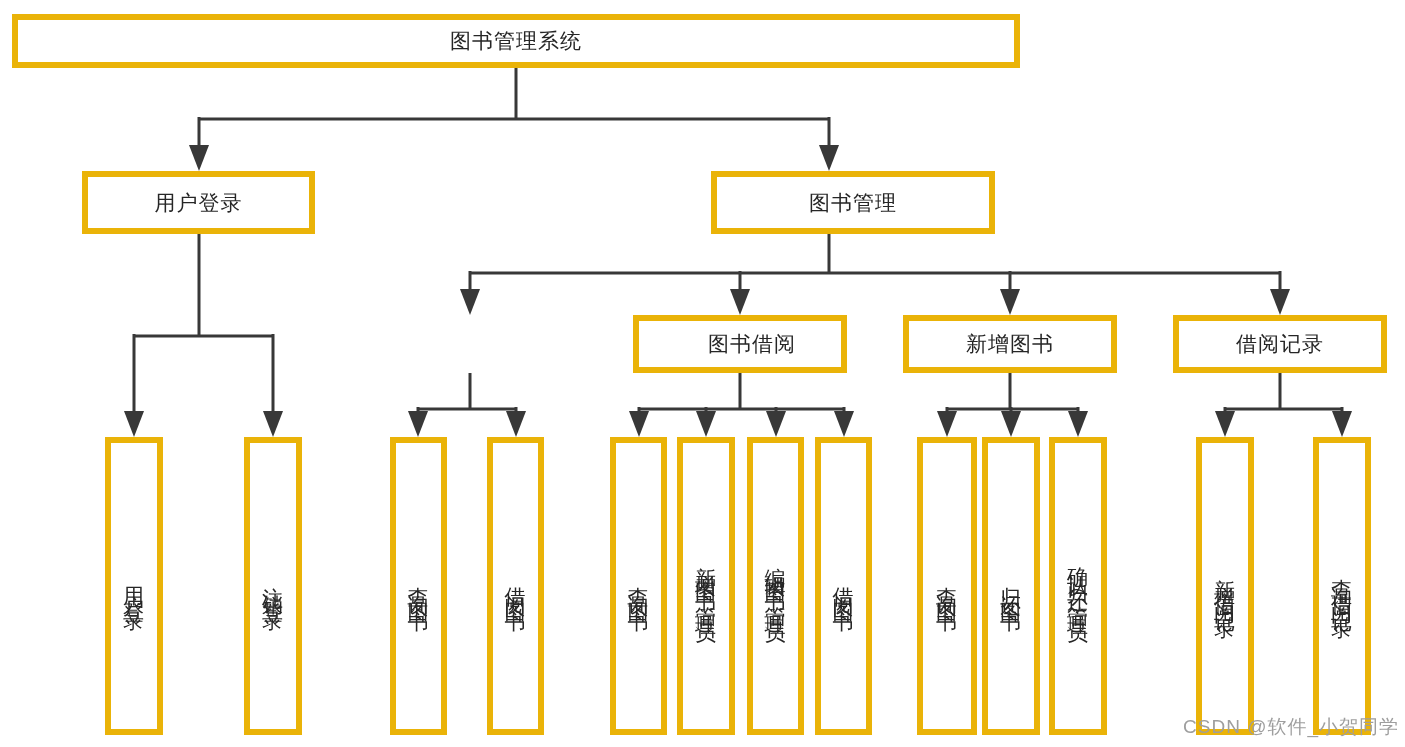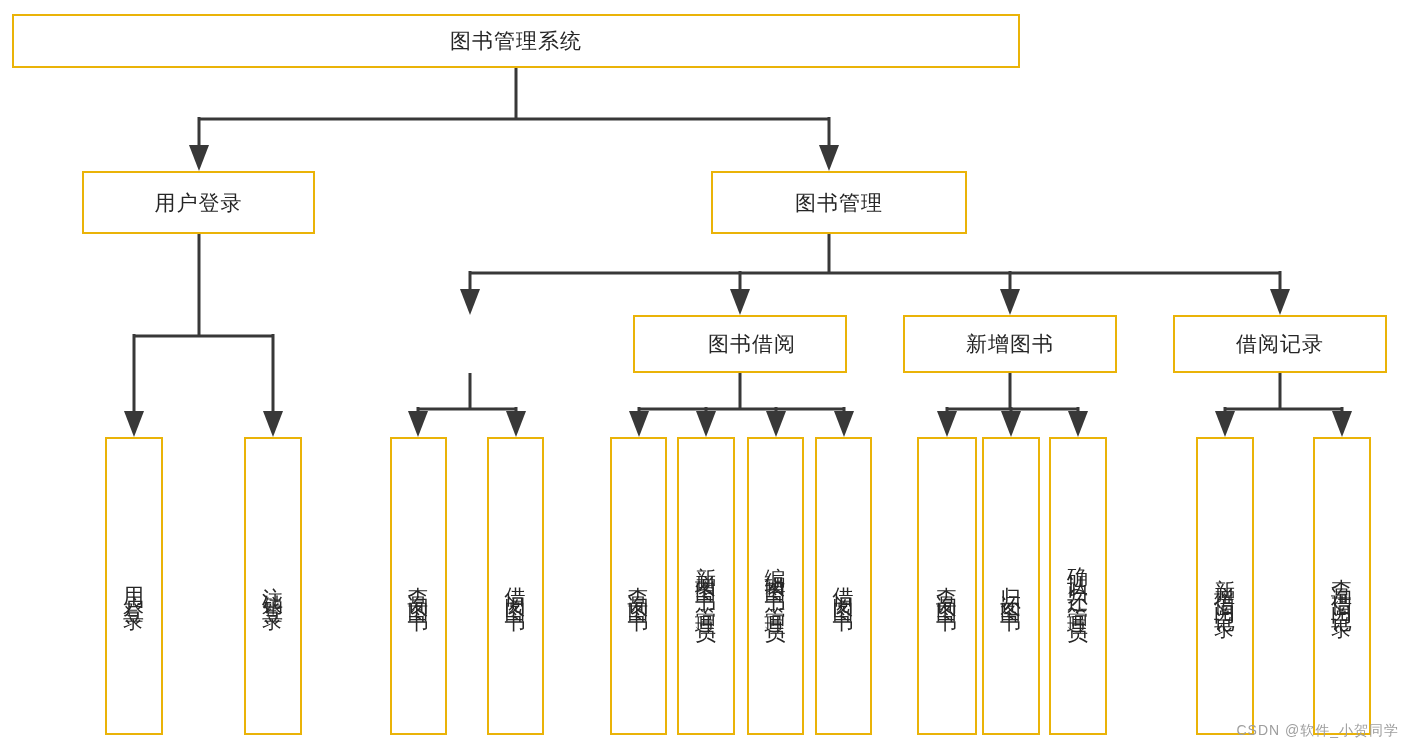--- a/index.html
+++ b/index.html
@@ -4,32 +4,32 @@
 <style>
   html,body{margin:0;padding:0;background:#ffffff;}
   .canvas{
     position:relative;width:1405px;height:747px;background:#ffffff;overflow:hidden;
     font-family:"Liberation Sans","DejaVu Sans",sans-serif;
   }
   .wires{position:absolute;left:0;top:0;width:1405px;height:747px;z-index:0;}
   .wires path{stroke:#383838;stroke-width:3;fill:none;}
   .wires polygon{fill:#383838;stroke:none;}
   .node{
-    position:absolute;box-sizing:border-box;background:#ffffff;border:2px solid #eab308;
+    position:absolute;box-sizing:border-box;background:#ffffff;border:6px solid #eab308;
     display:flex;align-items:center;justify-content:center;z-index:1;
     color:#262626;font-size:21px;
   }
   .node-h{letter-spacing:1px;}
   .node-v{
     writing-mode:vertical-rl;text-orientation:mixed;
     letter-spacing:8px;line-height:1;
   }
   .watermark{
     position:absolute;right:6px;bottom:7px;z-index:2;
-    color:#9e9e9e;font-size:14px;letter-spacing:1px;white-space:nowrap;
+    color:#9e9e9e;font-size:19px;letter-spacing:1px;white-space:nowrap;
   }
 </style>
 </head>
 <body>
 
 <div class="canvas">
 
   <svg class="wires" viewBox="0 0 1405 747" xmlns="http://www.w3.org/2000/svg">
 
     <path d="M516 68 V119 M199 119 H829 M199 117 V151 M829 117 V151"></path>
@@ -66,21 +66,21 @@
     <polygon points="1332,411 1352,411 1342,437"></polygon>
   </svg>
 
   <div class="node node-h" style="left:12px;top:14px;width:1008px;height:54px;">
     <span>图书管理系统</span>
   </div>
 
   <div class="node node-h" style="left:82px;top:171px;width:233px;height:63px;">
     <span>用户登录</span>
   </div>
-  <div class="node node-h" style="left:711px;top:171px;width:256px;height:63px;">
+  <div class="node node-h" style="left:711px;top:171px;width:284px;height:63px;">
     <span>图书管理</span>
   </div>
 
   <div class="node node-h" style="left:633px;top:315px;width:214px;height:58px;padding-left:24px;">
     <span>图书借阅</span>
   </div>
   <div class="node node-h" style="left:903px;top:315px;width:214px;height:58px;">
     <span>新增图书</span>
   </div>
   <div class="node node-h" style="left:1173px;top:315px;width:214px;height:58px;">

